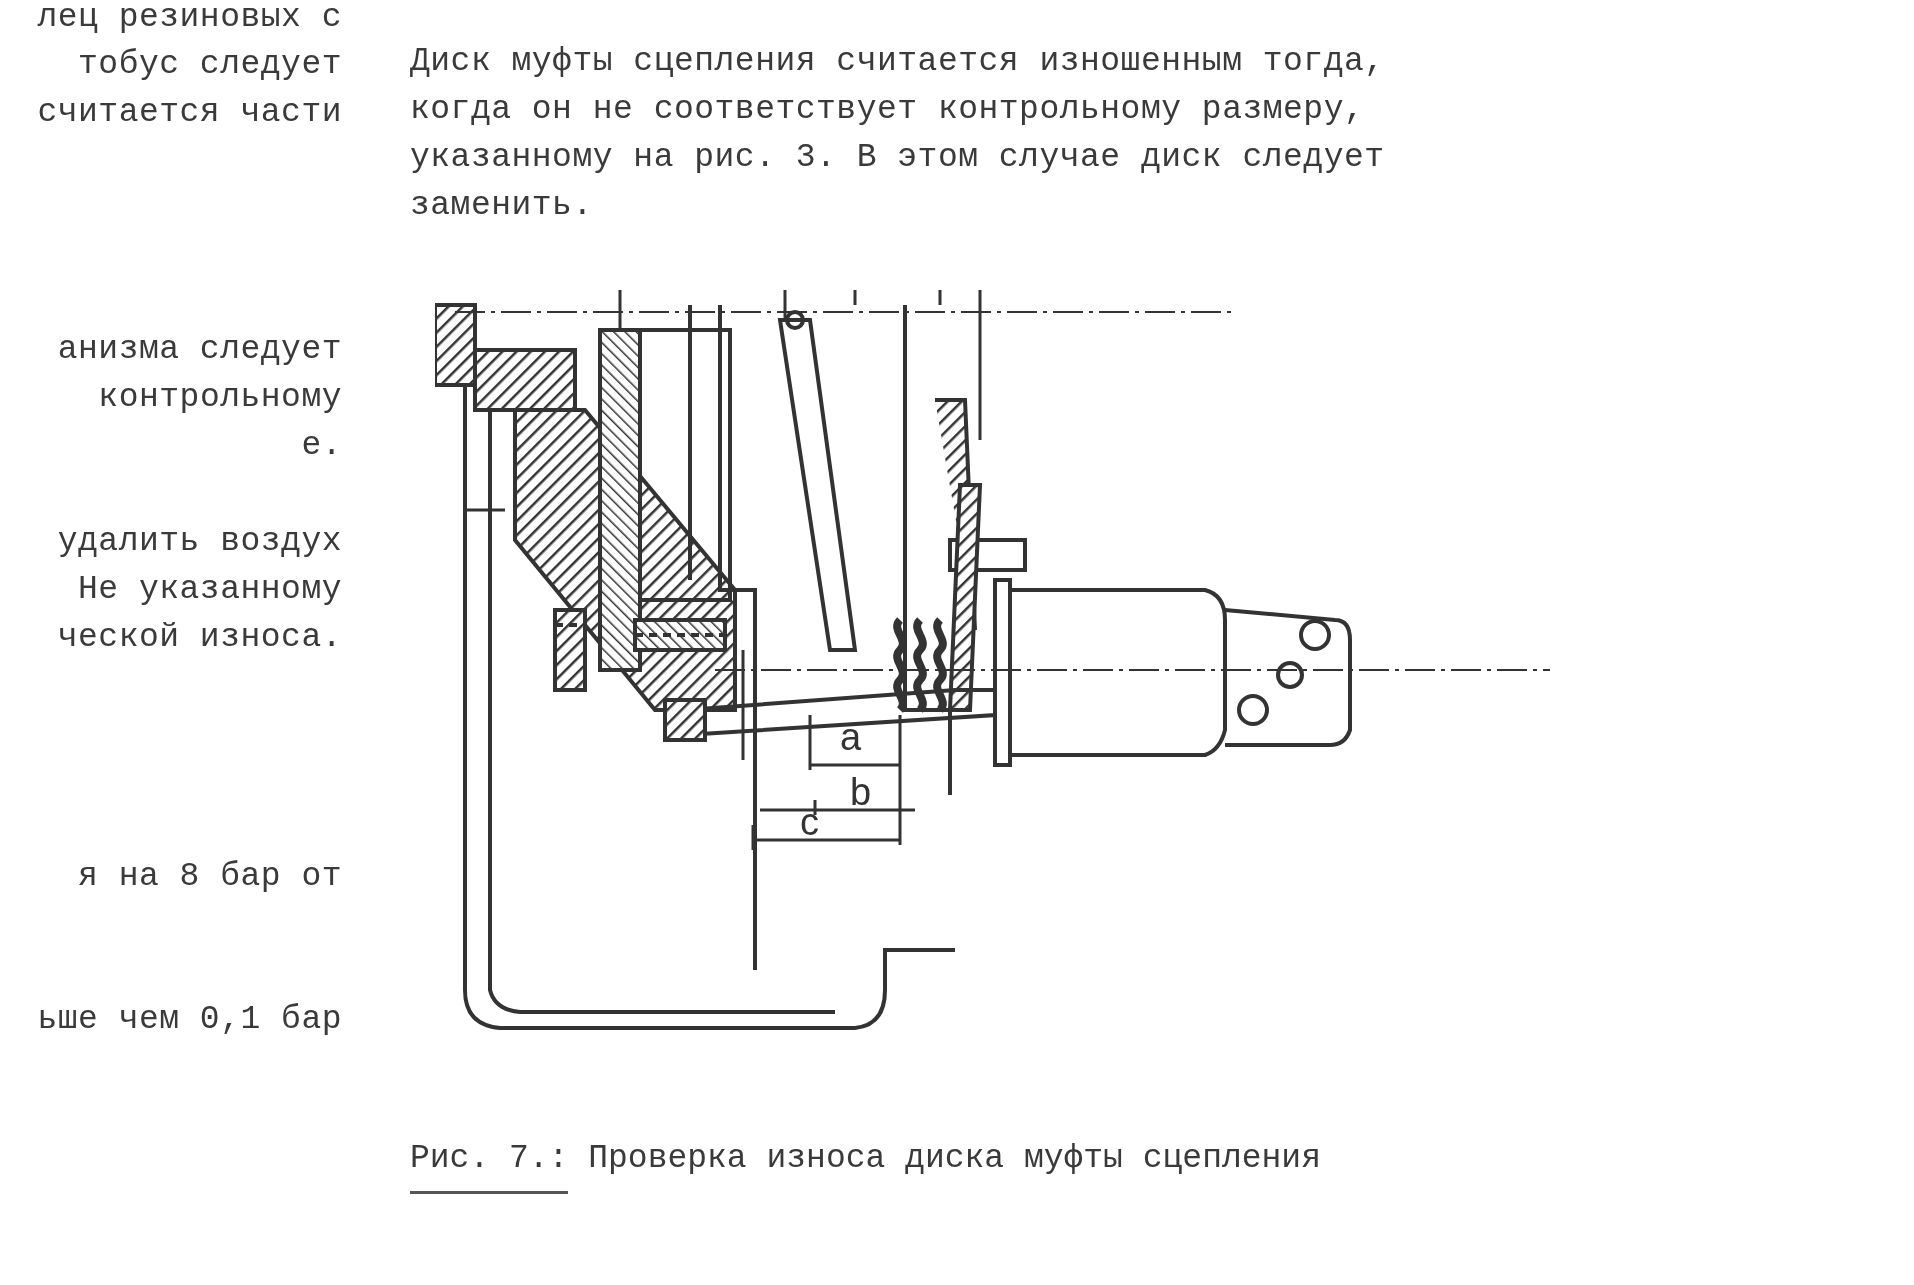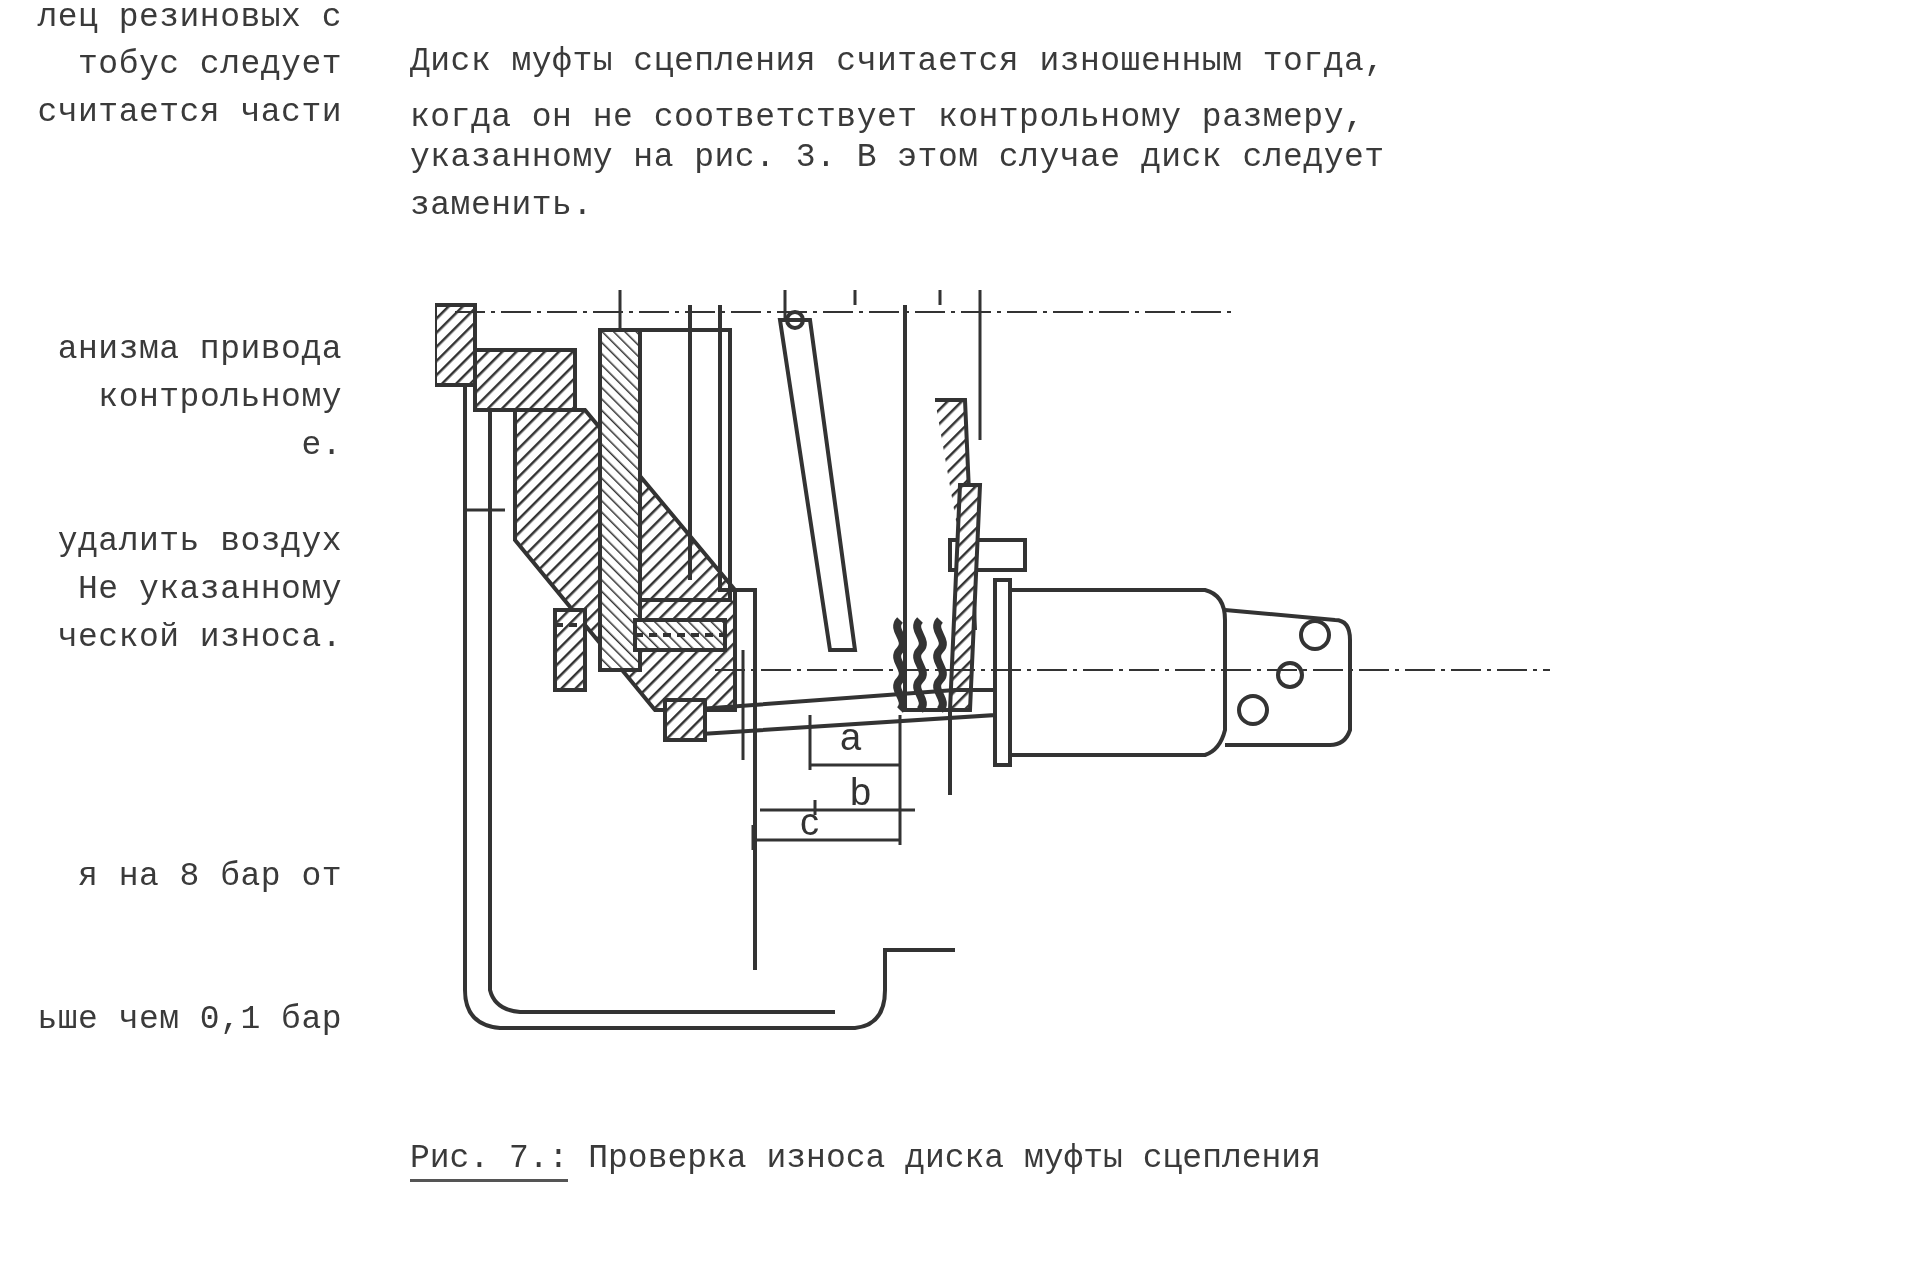--- a/index.html
+++ b/index.html
@@ -2,44 +2,44 @@
 <html><head>
 <meta charset="utf-8">
 <style>
   html,body{margin:0;padding:0;background:#fff;}
   body{width:1914px;height:1285px;position:relative;overflow:hidden;
        font-family:"Liberation Mono","DejaVu Sans Mono",monospace;color:#3a3a3a;}
   .line{position:absolute;white-space:pre;font-size:33px;line-height:40px;letter-spacing:0.5px;text-align:right;}
   .left{right:1572px;text-align:right;}
   .right{left:410px;}
   .caption{position:absolute;left:410px;top:1140px;font-size:33px;white-space:pre;}
-  .caption .lbl{border-bottom:3px solid #555;padding-bottom:2px;}
+  .caption .lbl{border-bottom:3px solid #555;padding-bottom:14px;}
   #figure{position:absolute;left:435px;top:290px;width:1115px;height:760px;}
 </style>
 </head>
 <body>
 
 <div class="line left" style="top:-2px">лец резиновых с</div>
 <div class="line left" style="top:45px">тобус следует</div>
 <div class="line left" style="top:93px">считается части</div>
 
-<div class="line left" style="top:330px">анизма привода</div>
+<div class="line left" style="top:330px">анизма следует</div>
 <div class="line left" style="top:378px">контрольному</div>
 <div class="line left" style="top:426px">е.</div>
 
 <div class="line left" style="top:522px">удалить воздух</div>
 <div class="line left" style="top:570px">Не указанному</div>
 <div class="line left" style="top:618px">ческой износа.</div>
 
 <div class="line left" style="top:857px">я на 8 бар от</div>
 <div class="line left" style="top:1000px">ьше чем 0,1 бар</div>
 
 <div>
   <div class="line right" style="top:42px">Диск муфты сцепления считается изношенным тогда,</div>
-  <div class="line right" style="top:98px">когда он не соответствует контрольному размеру,</div>
+  <div class="line right" style="top:90px">когда он не соответствует контрольному размеру,</div>
   <div class="line right" style="top:138px">указанному на рис. 3. В этом случае диск следует</div>
   <div class="line right" style="top:186px">заменить.</div>
 </div>
 
 <svg id="figure" viewBox="0 0 1115 760">
   <defs>
     <pattern id="hatch" width="10" height="10" patternUnits="userSpaceOnUse" patternTransform="rotate(45)">
       <rect width="10" height="10" fill="#fff"></rect>
       <line x1="0" y1="0" x2="0" y2="10" stroke="#333" stroke-width="5"></line>
     </pattern>

